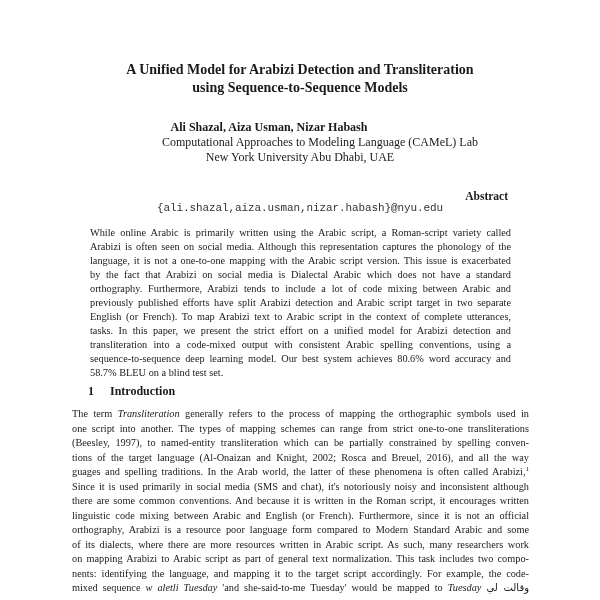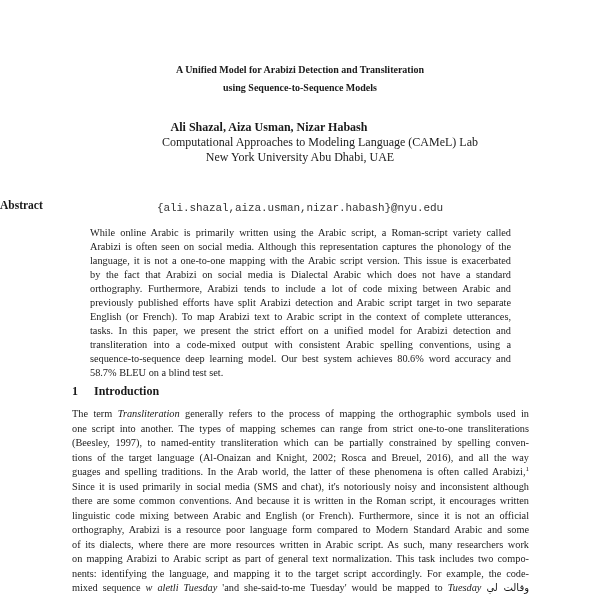--- a/index.html
+++ b/index.html
@@ -1,34 +1,34 @@
 <!DOCTYPE html>
 <html><head>
 <meta charset="utf-8">
 <style>
   html, body { margin:0; padding:0; background:#ffffff; }
   body { width:600px; height:600px; overflow:hidden; position:relative;
          font-family:"Liberation Serif", "DejaVu Serif", serif; color:#1a1a1a; }
   .page { position:absolute; left:0; top:0; width:600px; height:600px; }
   .title { position:absolute; left:0; width:600px; text-align:center;
-           font-weight:bold; font-size:10px; line-height:18px; top:61px; }
+           font-weight:bold; font-size:14px; line-height:18px; top:61px; }
   .authors { position:absolute; left:0; width:538px; text-align:center;
              font-weight:bold; font-size:12px; top:120px; line-height:15px; }
   .affil { position:absolute; left:0; width:600px; text-align:center;
            font-size:12px; line-height:15.5px; }
   .email { position:absolute; left:0; width:600px; text-align:center;
            font-family:"Liberation Mono", "DejaVu Sans Mono", monospace;
            font-size:11px; top:166px; color:#333; letter-spacing:-0.1px;margin-top:36px; }
-  .abs-head { position:absolute; left:0; width:508px; text-align:left;
-              font-weight:bold; font-size:11.5px; top:199px; }
+  .abs-head { position:absolute; left:0; width:508px; text-align:right;
+              font-weight:bold; font-size:11.5px; top:190px; }
   .abs-body { position:absolute; left:90px; width:421px; top:226px;
               font-size:10.3px; line-height:14px; text-align:justify; }
   .abs-line { display:block; text-align:justify; text-align-last:justify; white-space:nowrap; height:14px; }
   .abs-line.last { text-align-last:left; }
-  .sec-head { position:absolute; left:72px; top:384px; font-weight:bold; font-size:12px; }
+  .sec-head { position:absolute; left:88px; top:384px; font-weight:bold; font-size:12px; }
   .sec-num { display:inline-block; width:22px; }
   .intro-body { position:absolute; left:72px; width:457px; top:407px;
                 font-size:10.3px; line-height:14.5px; }
   .ln { display:block; text-align:justify; text-align-last:justify; white-space:nowrap; height:14.5px; }
   sup { font-size:7px; line-height:0; vertical-align:super; }
   .ital { font-style:italic; }
   .arabic { font-family:"DejaVu Sans", sans-serif; font-size:10px; direction:rtl; unicode-bidi:embed; }
 </style>
 </head>
 <body>

